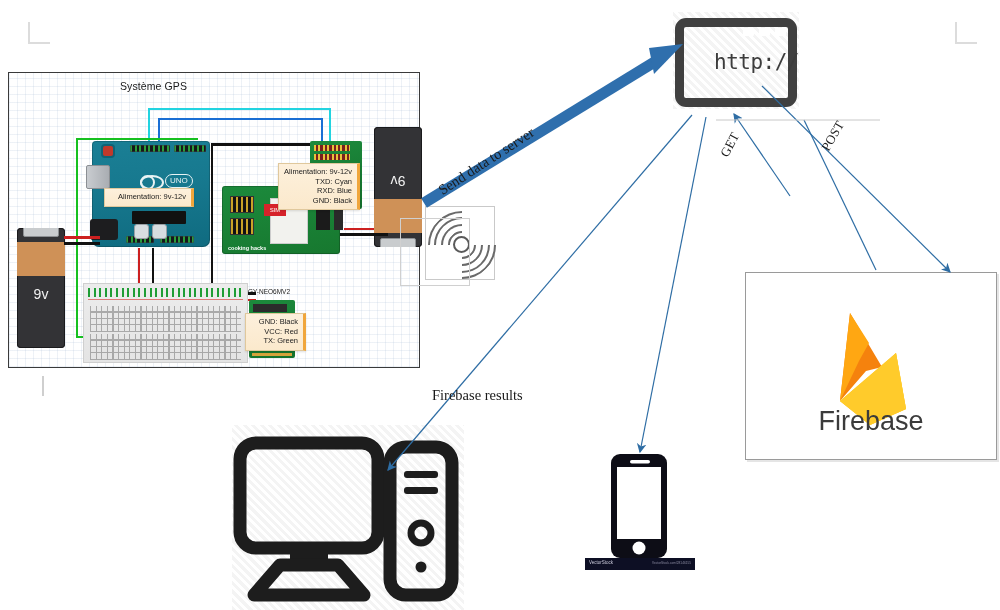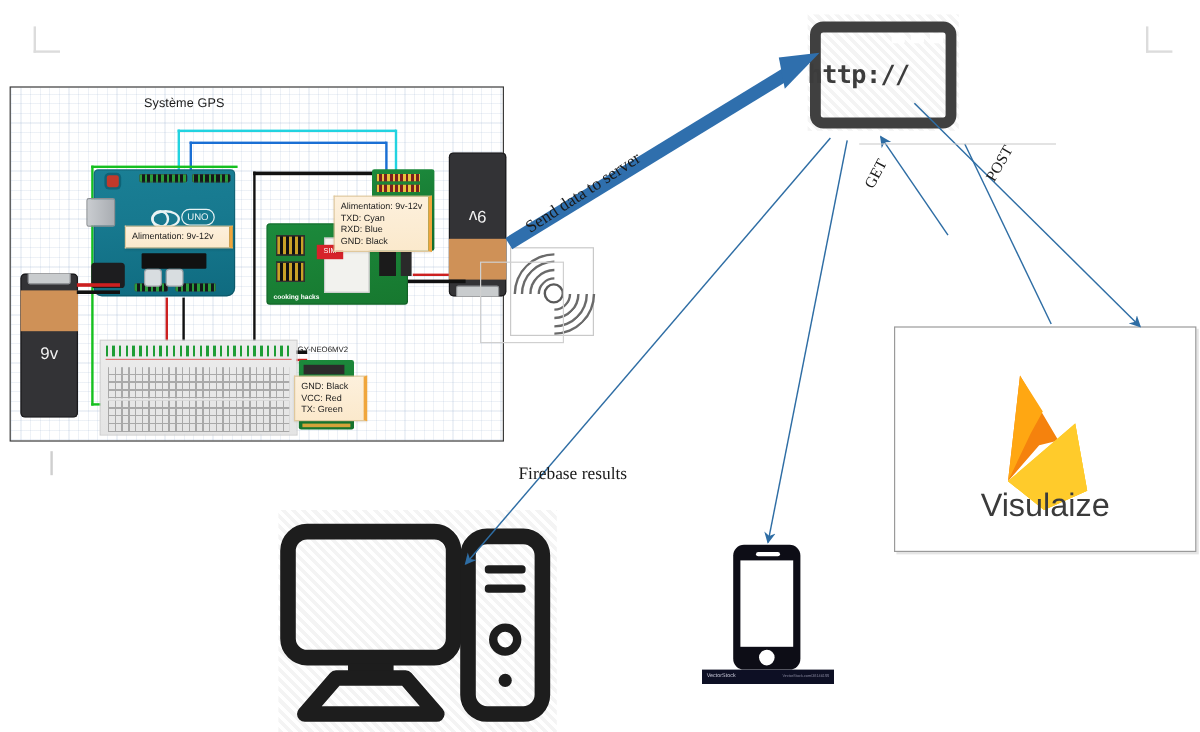--- a/index.html
+++ b/index.html
@@ -47,21 +47,21 @@
     color: #1a1a1a;
     font-family: "Liberation Sans", sans-serif;
     letter-spacing: .1px;
     white-space: nowrap;
   }
   .wire-h { position: absolute; height: 2px; }
   .wire-v { position: absolute; width: 2px; }
 
   
   .arduino {
-    left: 78px; top: 141px;
+    left: 92px; top: 141px;
     width: 118px; height: 106px;
     background: linear-gradient(175deg,#1a7f95 0%, #17798f 40%, #0f6b80 100%);
     border-radius: 4px 4px 7px 7px;
     box-shadow: inset 0 0 0 1px rgba(0,0,0,.18);
   }
   .ard-usb {
     position:absolute; left:-6px; top:24px; width:22px; height:22px;
     background: linear-gradient(90deg,#c9ccd0,#a9adb2);
     border:1px solid #8b8f93; border-radius:2px;
   }
@@ -113,20 +113,21 @@
     border:1px solid #e0c89c;
     border-right:3px solid #f0a63c;
     font-size:7.5px;
     line-height:9.6px;
     color:#1c1c1c;
     padding:3px 5px 4px 5px;
     font-family:"Liberation Sans",sans-serif;
     white-space:pre-line;
     box-shadow:0 1px 2px rgba(0,0,0,.12);
     z-index:22;
+    text-align:right;
   }
 
   
   .gsm {
     left:222px; top:186px; width:118px; height:68px;
     background: linear-gradient(170deg,#1c8a3c 0%,#17782f 100%);
     border-radius:3px;
     box-shadow: inset 0 0 0 1px rgba(0,0,0,.2);
   }
   .gsm-sim {
@@ -250,24 +251,24 @@
   .browser-bar {
     position:absolute; left:9px; right:9px; top:15px; height:9px;
     display:flex; justify-content:flex-end; gap:5px; align-items:center;
     padding-right:4px;
   }
   .browser-dot {
     width:11px; height:8px; background:#ffffff; border-radius:1.5px;
   }
   .browser-text {
     position:absolute; left:0; right:0; top:38px;
-    text-align:left;
+    text-align:right;
     font-family:"DejaVu Sans Mono", monospace;
     font-size:21px;
-    font-weight:bold;
+    font-weight:normal;
     letter-spacing:-0.5px;
     color:#3c3c3c;
   }
 
   
   .fb-box {
     left:745px; top:272px; width:250px; height:186px;
     background:#ffffff;
     border:1px solid #9a9a9a;
     box-shadow:2px 2px 0 rgba(0,0,0,.10);
@@ -442,21 +443,21 @@
 
   <div class="fb-box abs">
     <svg width="250" height="140" viewBox="0 0 250 140" style="position:absolute;left:0;top:18px;">
       <polygon points="104,22 136,76 120,80 94,110" fill="#f5820d"></polygon>
       <polygon points="104,22 123,52 113,70 94,110" fill="#ffa712"></polygon>
       <polygon points="94,110 150,62 160,118 124,134" fill="#ffcb2b"></polygon>
       <polygon points="94,110 124,134 160,118 150,62" fill="#ffcb2b"></polygon>
       <polygon points="94,110 136,76 150,62 160,118 124,134" fill="#ffcb2b"></polygon>
       <polygon points="104,22 94,110 124,134 136,76" fill="#ffa000" opacity="0.0"></polygon>
     </svg>
-    <div class="fb-label">Visulaize</div>
+    <div class="fb-label">Firebase</div>
   </div>
 
   <div class="pc-box abs">
     <svg width="232" height="185" viewBox="0 0 232 185">
 
       <rect x="8" y="18" width="138" height="105" rx="16" ry="16" fill="none" stroke="#1d1d1d" stroke-width="13"></rect>
 
       <path d="M58 128 h38 v14 h-38 z" fill="#1d1d1d"></path>
 
       <path d="M22 170 L48 140 L106 140 L132 170 Z" fill="none" stroke="#1d1d1d" stroke-width="13" stroke-linejoin="round"></path>

